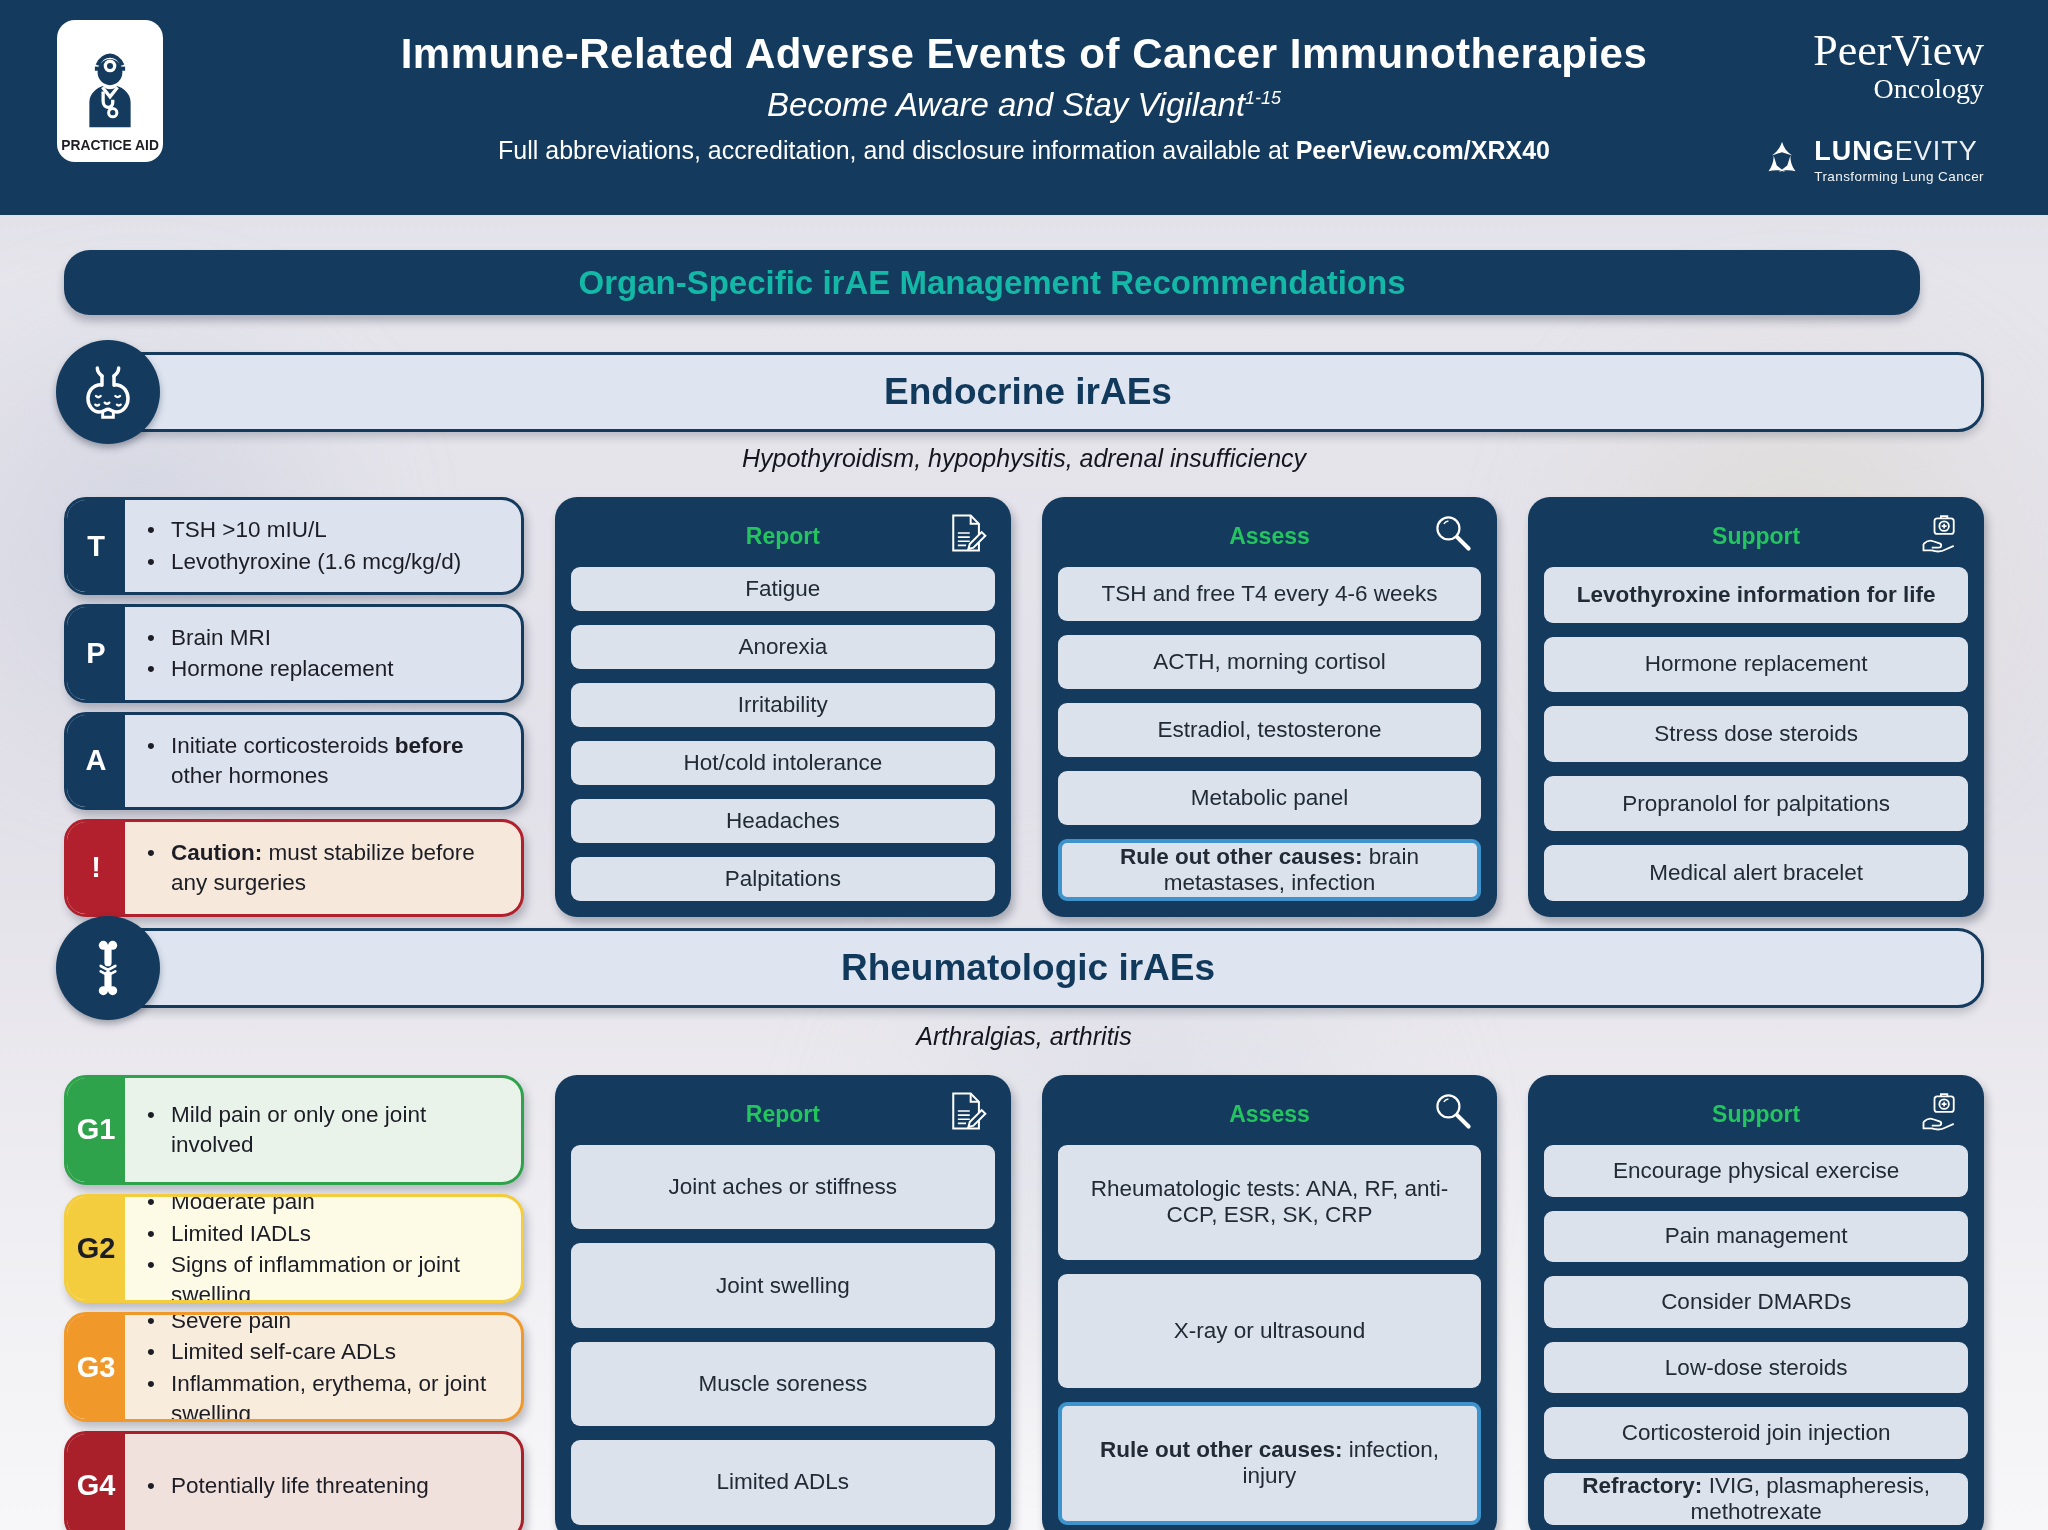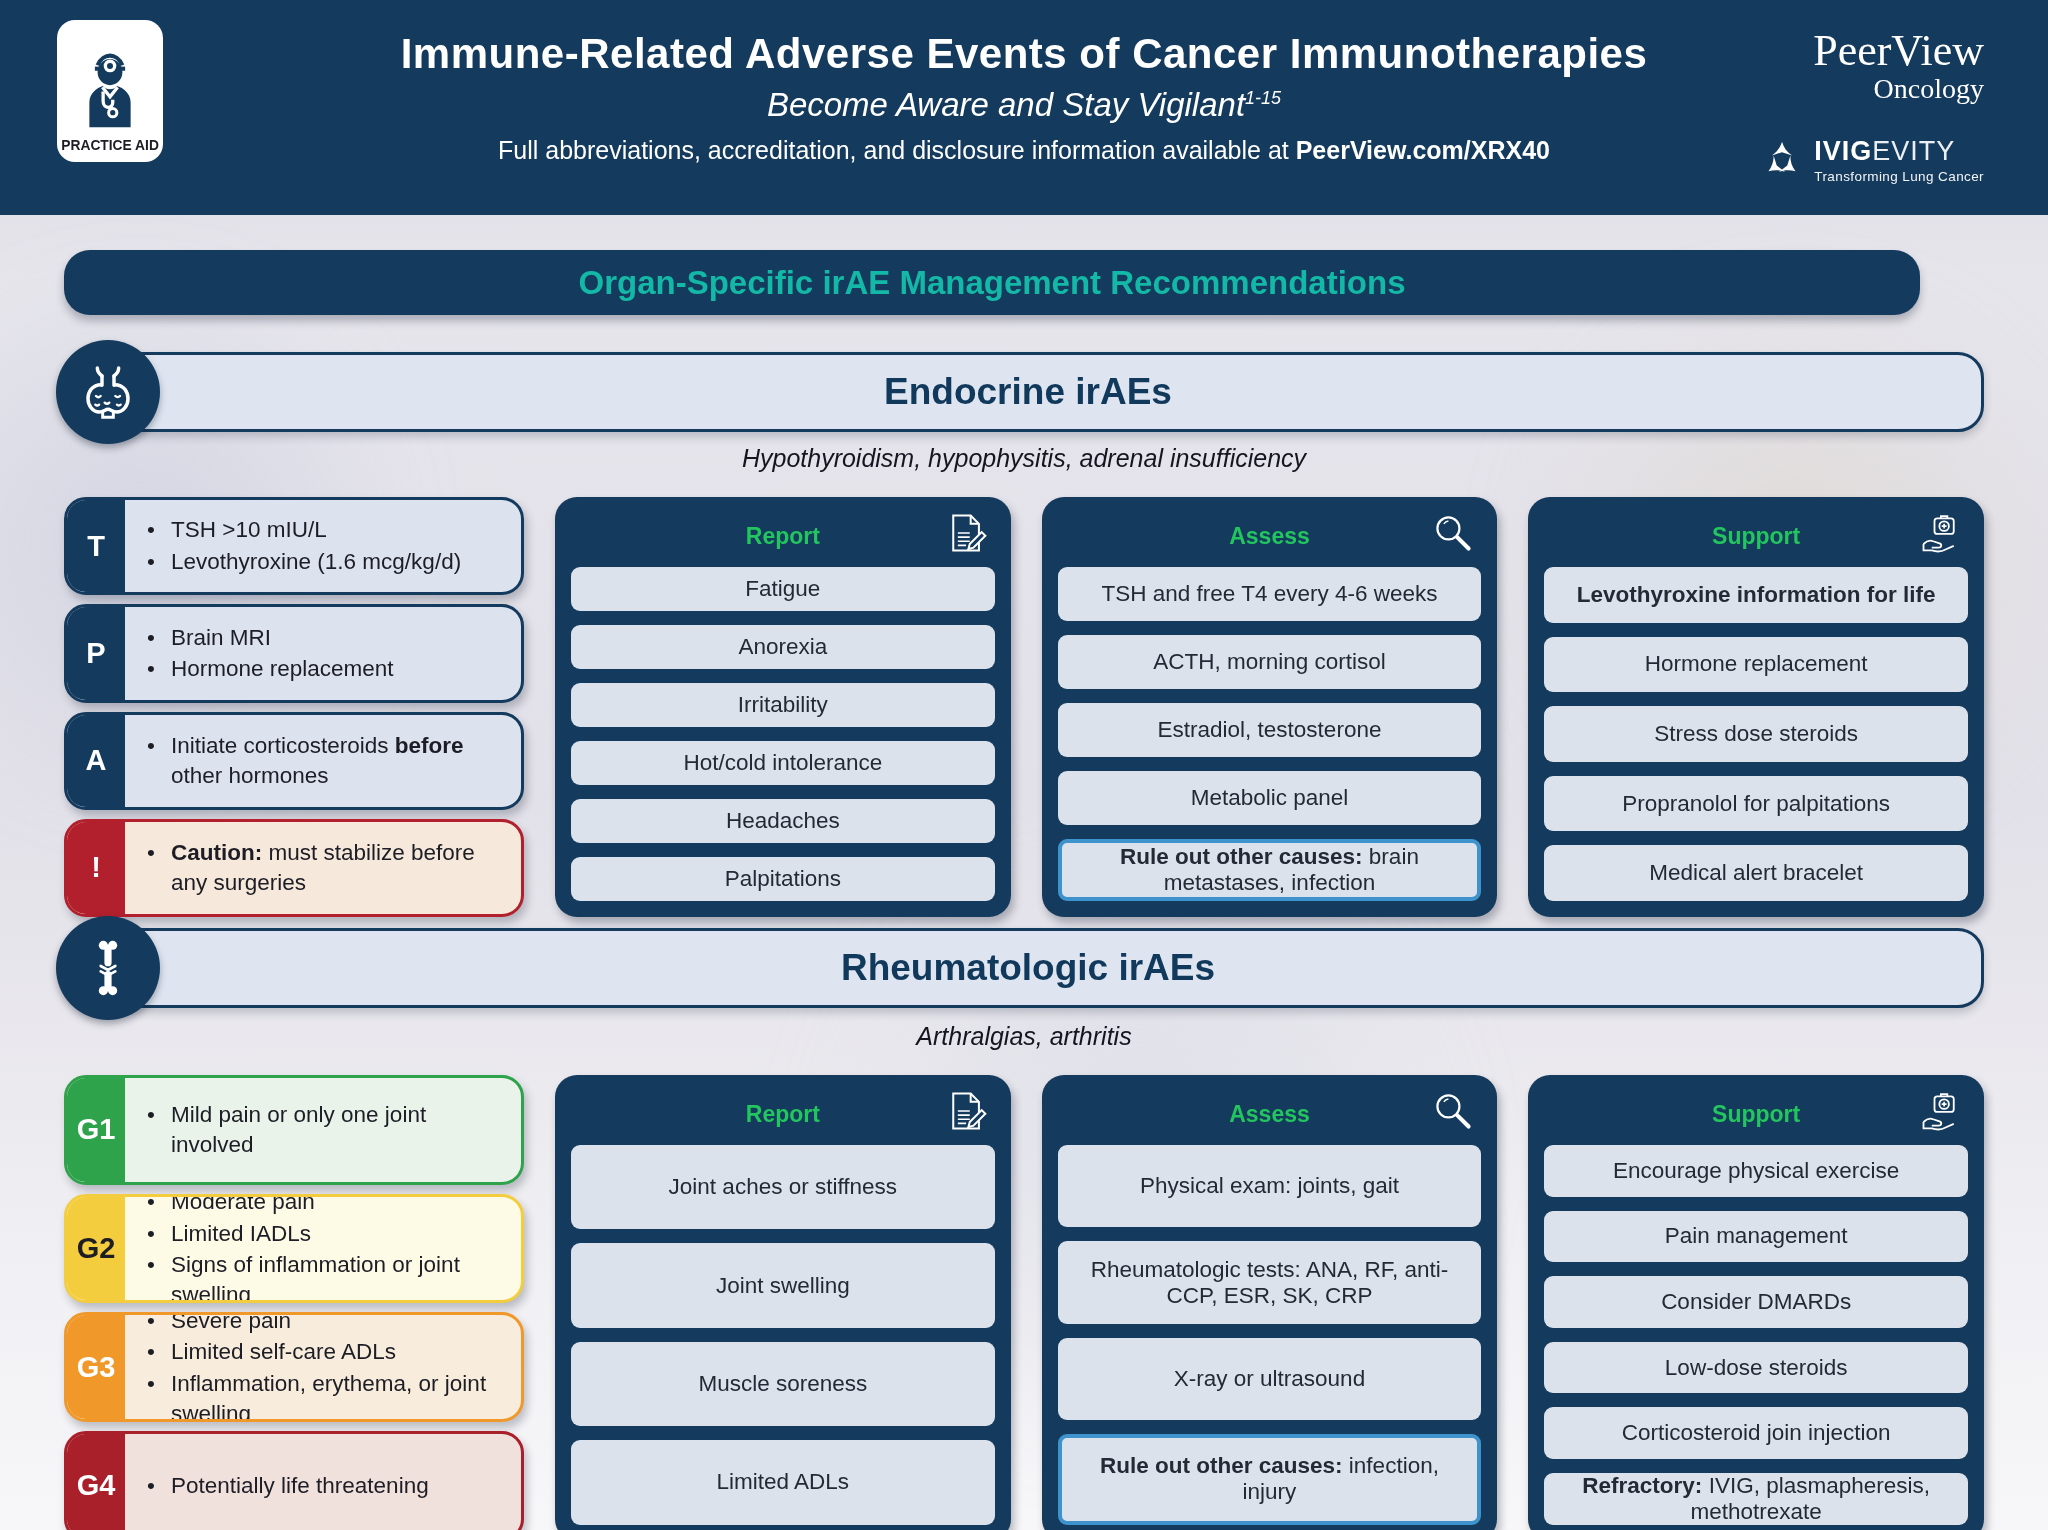--- a/index.html
+++ b/index.html
@@ -115,21 +115,21 @@
           <path d="M24 4c2 6.5 5.5 11.5 11 15l-11-3.5L13 19c5.5-3.5 9-8.5 11-15z"></path>
           <g transform="rotate(125 24 26)">
               <path d="M24 8c2 6 5.5 11 11 14.5L24 19l-11 3.5C18.5 19 22 14 24 8z"></path>
             </g>
           <g transform="rotate(-125 24 26)">
               <path d="M24 8c2 6 5.5 11 11 14.5L24 19l-11 3.5C18.5 19 22 14 24 8z"></path>
             </g>
         </g>
       </svg>
       <div>
-        <div class="lg-name"><b>IVIG</b><span>EVITY</span></div>
+        <div class="lg-name"><b>LUNG</b><span>EVITY</span></div>
         <div class="lg-tag">Transforming Lung Cancer</div>
       </div>
     </div>
   </div>
 
   <div class="main-banner">
     <span>Organ-Specific irAE Management Recommendations</span>
   </div>
 
   <div class="sec-hdr" style="top:352px;">
@@ -363,23 +363,20 @@
       <div class="col-head">
         <span>Assess</span>
         <svg viewBox="0 0 48 48" fill="none" stroke="#ffffff">
           <circle cx="19" cy="19" r="12" stroke-width="2.4"></circle>
           <path d="M14 14a7 7 0 0 1 5-3" stroke-width="1.6"></path>
           <path d="M28.5 28.5L41 41" stroke-width="4.5" stroke-linecap="round"></path>
         </svg>
       </div>
       <div class="pills">
         <div class="pill">
-            <span class="txt"><span>Physical exam: joints, gait</span><b></b><span></span></span>
-          </div>
-        <div class="pill">
             <span class="txt"><span>Rheumatologic tests: ANA, RF, anti-CCP, ESR, SK, CRP</span><b></b><span></span></span>
           </div>
         <div class="pill">
             <span class="txt"><span>X-ray or ultrasound</span><b></b><span></span></span>
           </div>
         <div class="pill highlight">
             <span class="txt"><span></span><b>Rule out other causes:</b><span> infection, injury</span></span>
           </div>
       </div>
     </div>

